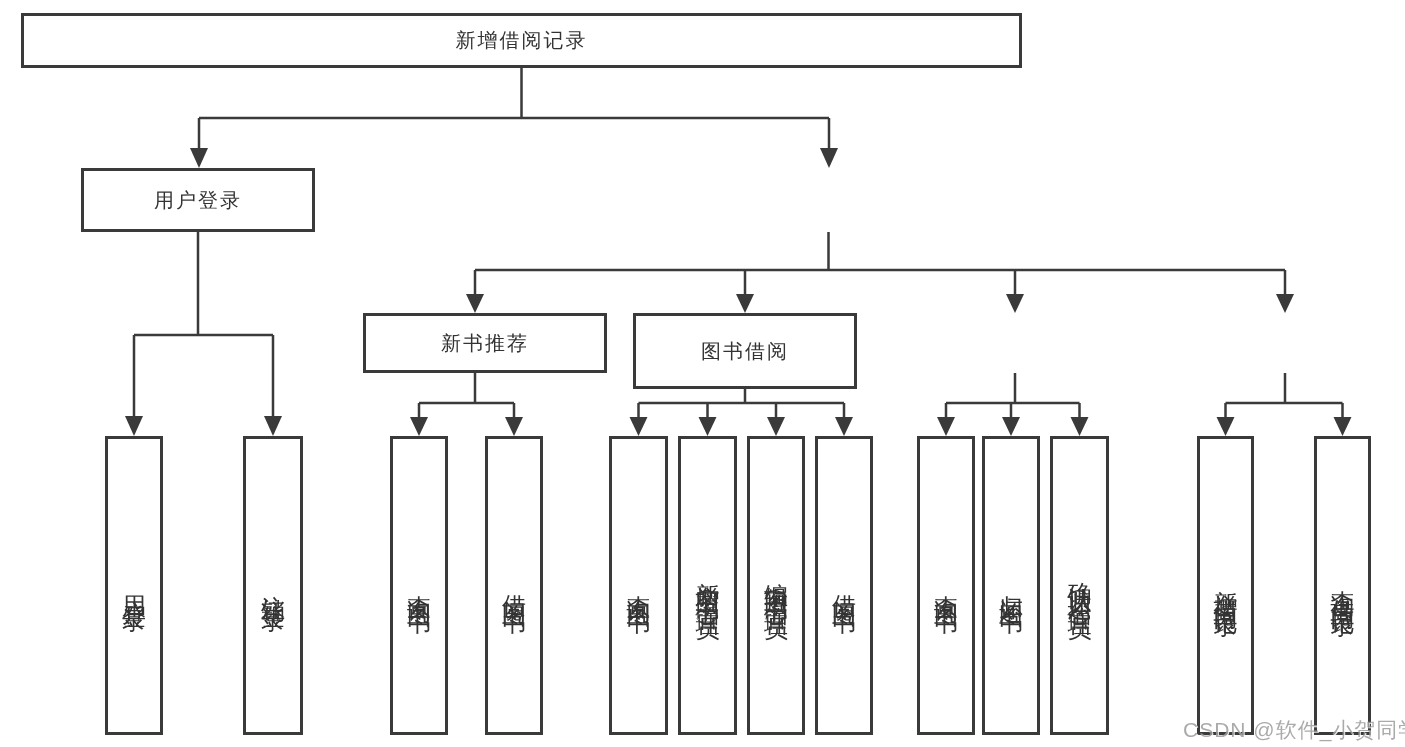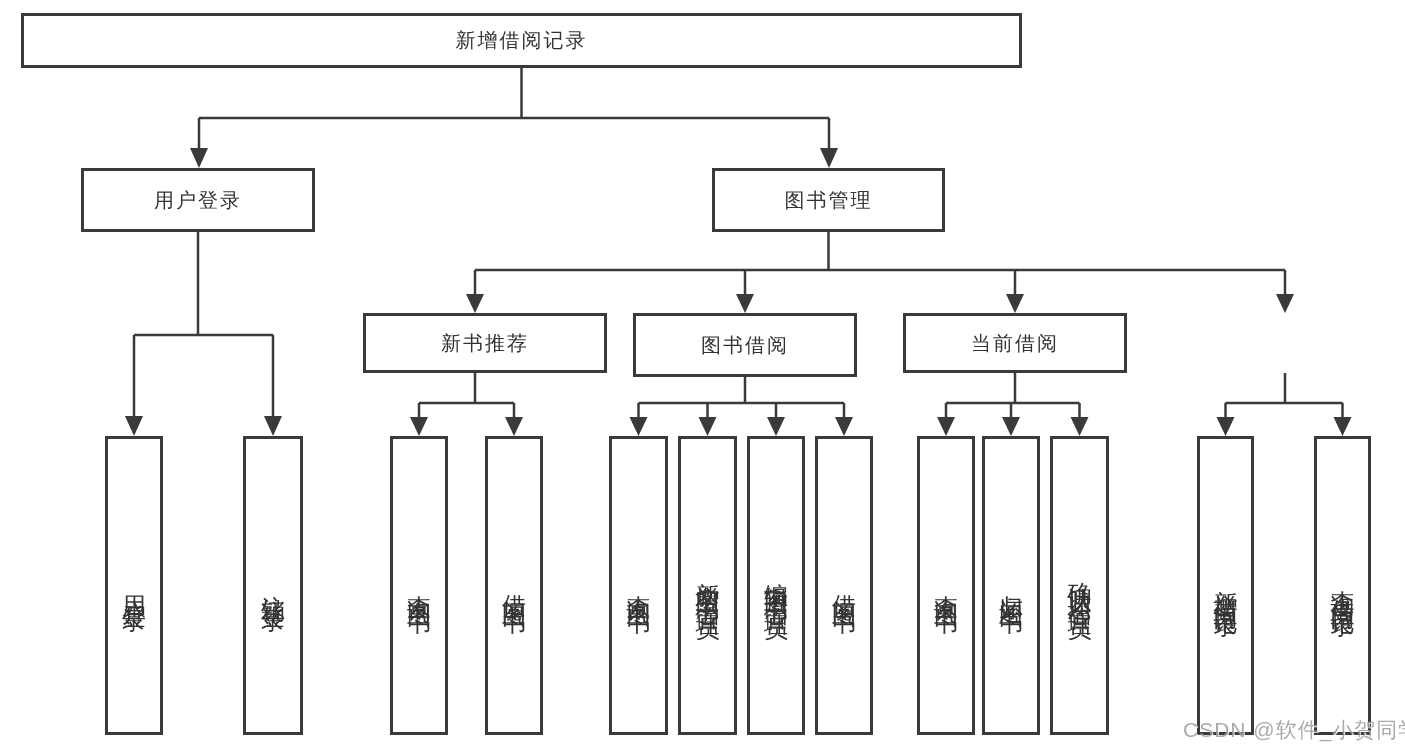--- a/index.html
+++ b/index.html
@@ -115,32 +115,26 @@
     </g>
   </svg>
 
   <div class="box h" style="left:21px;top:13px;width:1001px;height:55px">
     <span>新增借阅记录</span>
   </div>
 
   <div class="box h" style="left:81px;top:168px;width:234px;height:64px">
     <span>用户登录</span>
   </div>
-  <div class="box h" style="left:712px;top:168px;width:233px;height:64px">
-    <span>图书管理</span>
-  </div>
 
   <div class="box h" style="left:363px;top:313px;width:244px;height:60px">
     <span>新书推荐</span>
   </div>
-  <div class="box h" style="left:633px;top:313px;width:224px;height:64px">
+  <div class="box h" style="left:633px;top:313px;width:224px;height:76px">
     <span>图书借阅</span>
-  </div>
-  <div class="box h" style="left:903px;top:313px;width:224px;height:60px">
-    <span>当前借阅</span>
   </div>
 
   <div class="box v" style="left:105px;top:436px;width:58px;height:299px">
     <span>用户登录</span>
   </div>
   <div class="box v" style="left:243px;top:436px;width:60px;height:299px">
     <span>注销登录</span>
   </div>
 
   <div class="box v" style="left:390px;top:436px;width:58px;height:299px">

